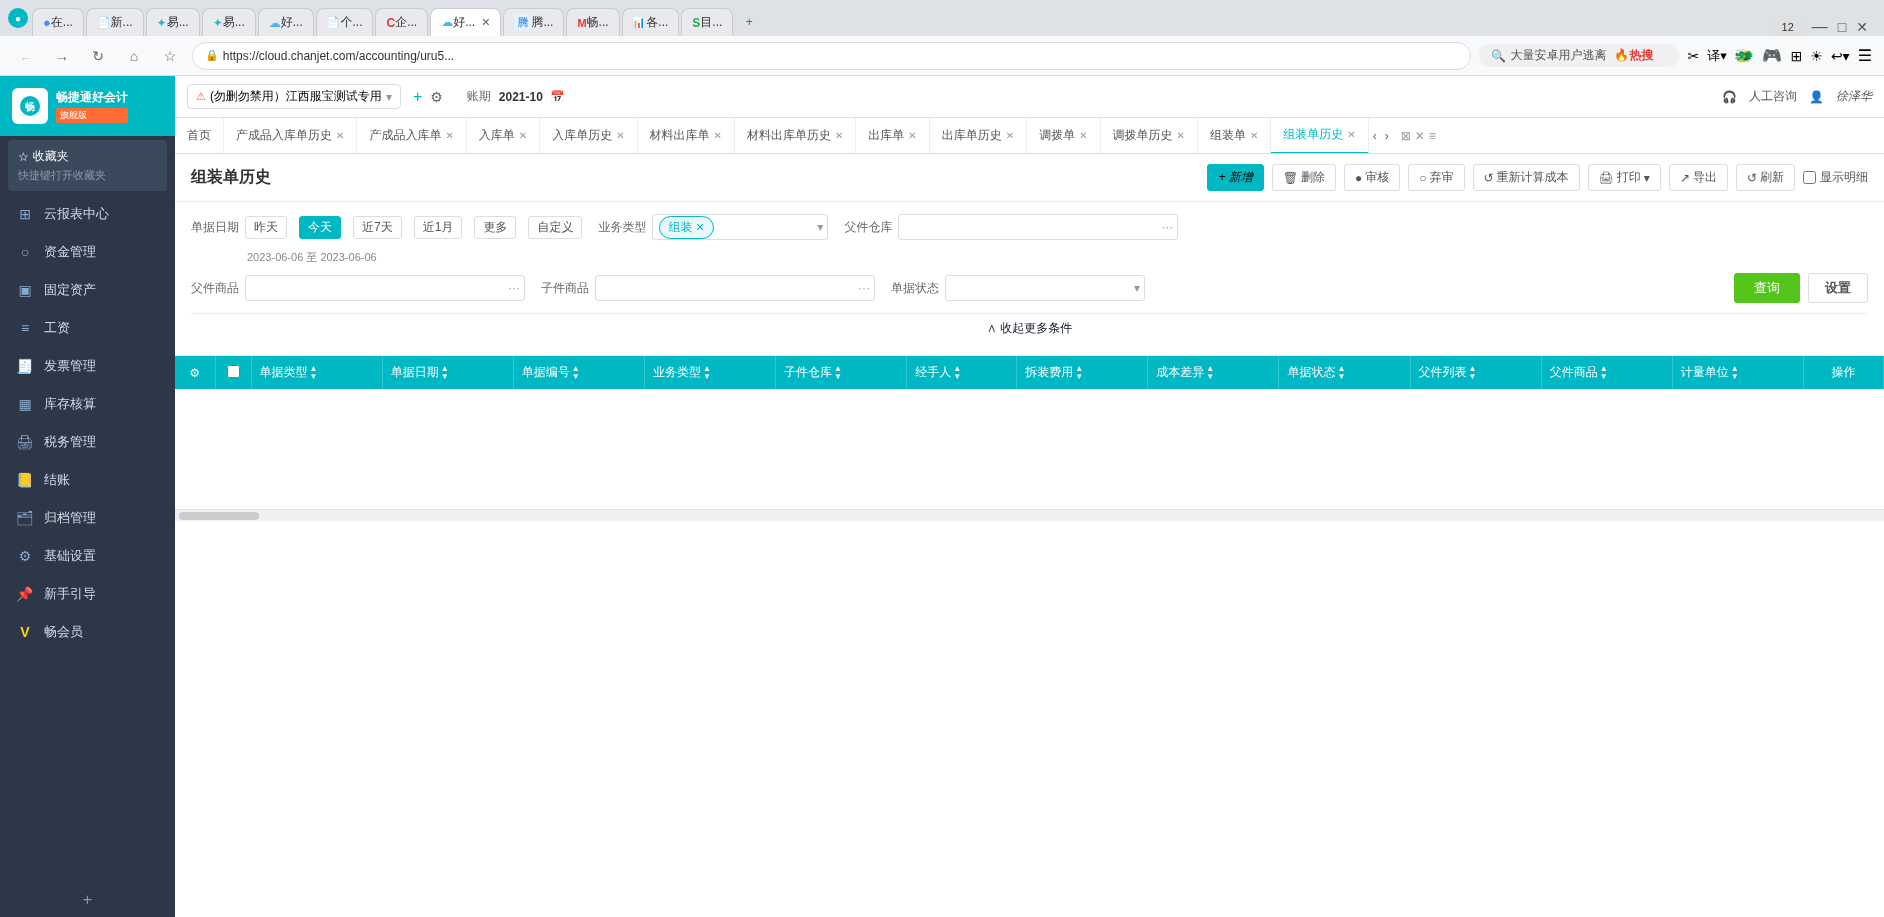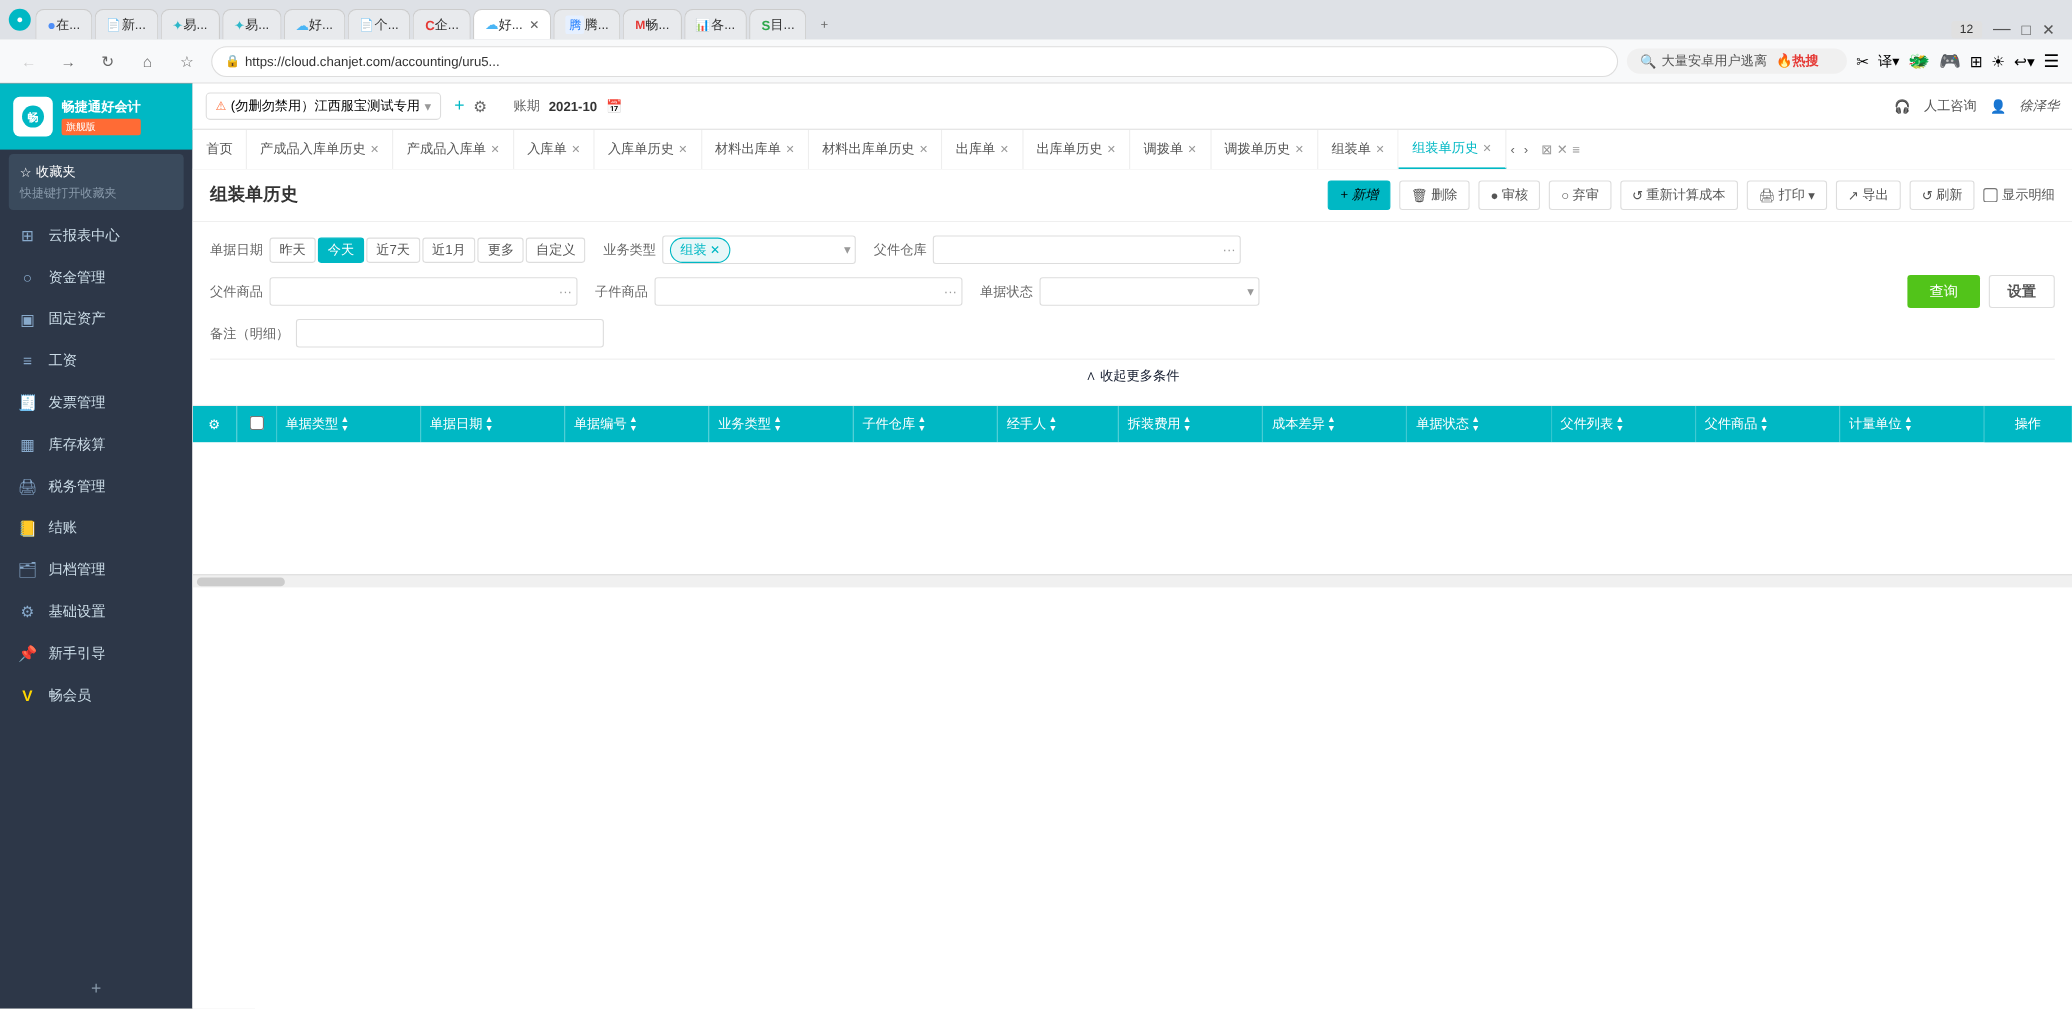--- a/index.html
+++ b/index.html
@@ -59,21 +59,21 @@
     .page-title { font-size: 16px; font-weight: bold; color: #333; }
     .page-actions { display: flex; align-items: center; gap: 8px; }
     .action-btn { display: flex; align-items: center; gap: 3px; padding: 4px 10px; border: 1px solid #ddd; border-radius: 3px; cursor: pointer; font-size: 12px; color: #555; background: #fff; }
     .action-btn.primary { background: #00b8c4; color: #000000; border-color: #00b8c4; font-style: italic; }
 
     
     .filter-area { padding: 12px 16px; background: #fff; border-bottom: 1px solid #eee; }
     .filter-row { display: flex; align-items: center; margin-bottom: 10px; gap: 16px; flex-wrap: wrap; }
     .filter-item { display: flex; align-items: center; gap: 6px; }
     .filter-label { color: #666; font-size: 12px; white-space: nowrap; }
-    .filter-date-group { display: flex; align-items: center; gap: 2px; }
+    .filter-date-group { display: flex; align-items: center; gap: 12px; }
     .date-quick-btn { padding: 2px 8px; border-radius: 3px; border: 1px solid #ddd; cursor: pointer; font-size: 12px; color: #555; background: #fff; }
     .date-quick-btn.active { background: #00b8c4; color: #fff; border-color: #00b8c4; }
     .tag-chip { display: inline-flex; align-items: center; gap: 3px; padding: 2px 8px; background: #e8f7f8; border: 1px solid #00b8c4; border-radius: 12px; font-size: 12px; color: #00b8c4; }
     .tag-chip .chip-x { cursor: pointer; font-size: 11px; }
     .filter-select-area { display: flex; align-items: center; border: 1px solid #ddd; border-radius: 3px; width: 176px; height: 26px; }
     .filter-select-content { flex: 1; padding: 0 6px; font-size: 12px; color: #333; }
     .collapse-bar { text-align: center; padding: 6px; color: #0f172a; font-size: 12px; cursor: pointer; border-top: 1px solid #eee; margin-top: 4px; }
 
     
     .data-table { width: 100%; border-collapse: collapse; }
@@ -424,20 +424,21 @@
               </div>
             </div>
             <div class="filter-item">
               <span class="filter-label">父件仓库</span>
               <div class="filter-select-area" style="width:280px;">
                 <div class="filter-select-content"></div>
                 <span style="color:#999;padding:0 4px;cursor:pointer;">···</span>
               </div>
             </div>
           </div>
+          <div style="margin-top:4px;font-size:11px;color:#888;margin-left:56px;">2023-06-06 至 2023-06-06</div>
 
           <div class="filter-row" style="margin-top:8px;">
             <div class="filter-item">
               <span class="filter-label">父件商品</span>
               <div class="filter-select-area" style="width:280px;">
                 <div class="filter-select-content"></div>
                 <span style="color:#999;padding:0 4px;cursor:pointer;">···</span>
               </div>
             </div>
             <div class="filter-item">
@@ -453,28 +454,20 @@
                 <div class="filter-select-content"></div>
                 <span style="color:#999;padding:0 4px;">▾</span>
               </div>
             </div>
             <div style="display:flex;gap:8px;margin-left:auto;">
               <button style="background:#52c41a;color:#fff;border:none;padding:5px 20px;border-radius:3px;cursor:pointer;font-size:13px;">查询</button>
               <button style="background:#fff;color:#555;border:1px solid #ddd;padding:5px 16px;border-radius:3px;cursor:pointer;font-size:13px;font-weight:bold;">设置</button>
             </div>
           </div>
 
-          <div class="filter-row" style="margin-top:8px;">
-            <div class="filter-item">
-              <span class="filter-label">备注（明细）</span>
-              <div class="filter-select-area" style="width:280px;">
-                <div class="filter-select-content"></div>
-              </div>
-            </div>
-          </div>
 
           <div class="collapse-bar">
             <span>∧</span>
             <span>收起更多条件</span>
           </div>
         </div>
 
         <div style="overflow-x:auto;">
           <table class="data-table">
             <thead class="table-header">

